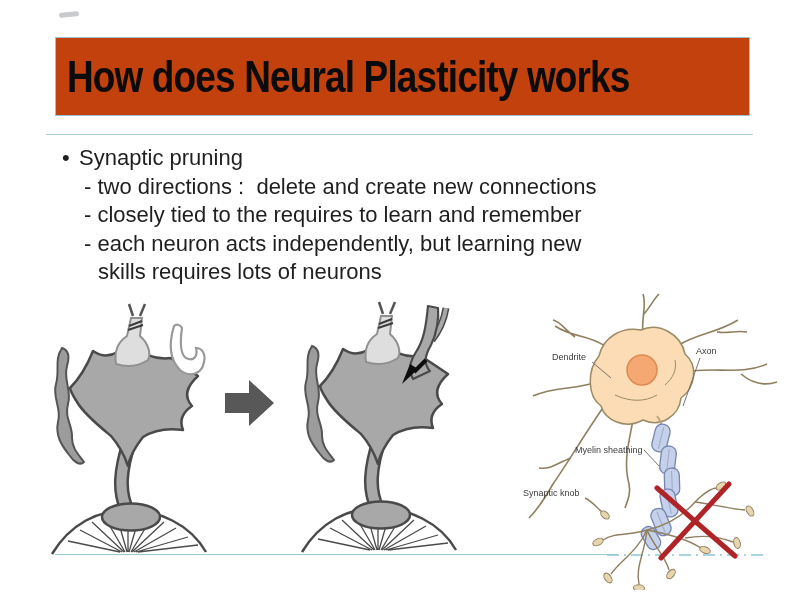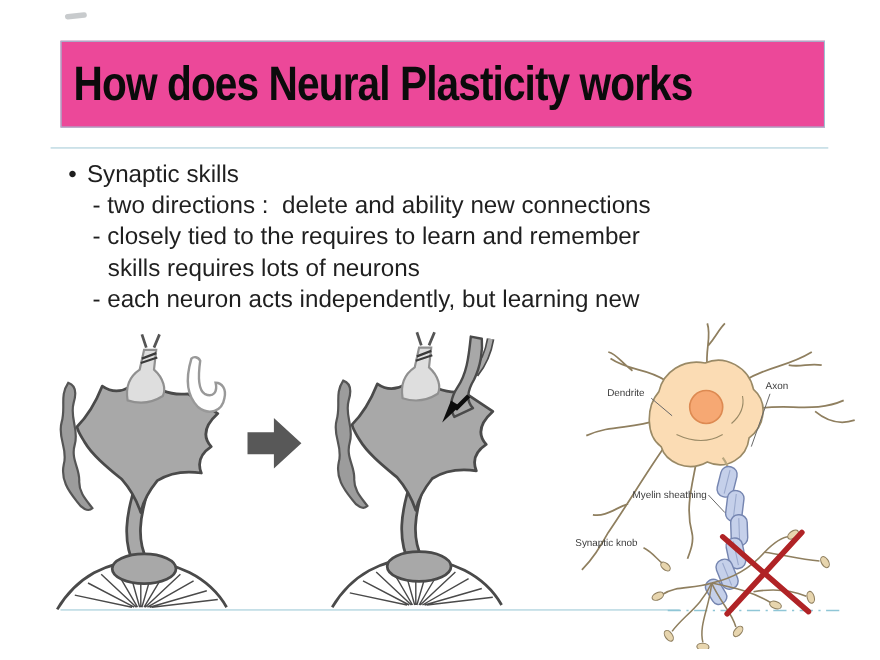--- a/index.html
+++ b/index.html
@@ -7,21 +7,21 @@
     width:800px;height:600px;background:#ffffff;overflow:hidden;position:relative;
     font-family:"Liberation Sans", sans-serif;color:#1f1f1f;
   }
   .slide{position:absolute;inset:0;background:#fff;}
   .smudge{
     position:absolute;left:59px;top:12px;width:20px;height:5px;
     background:#9aa0a4;opacity:.55;border-radius:3px;transform:rotate(-6deg);
   }
   .title-box{
     position:absolute;left:55px;top:37px;width:695px;height:79px;
-    background:#ec4899;border:1.5px solid #9cc2d2;box-sizing:border-box;
+    background:#c2410c;border:1.5px solid #9cc2d2;box-sizing:border-box;
     display:flex;align-items:center;
   }
   .title{
     margin:0;padding-left:13px;font-size:44px;font-weight:bold;color:#0b0b0b;
     letter-spacing:-1px;white-space:nowrap;transform:scaleX(.84);transform-origin:left center;
   }
   .title-divider{
     position:absolute;left:46px;top:134px;width:707px;height:0;
     border-top:1.5px solid #a9ced9;
   }
@@ -43,25 +43,25 @@
 
   <div class="smudge"></div>
 
   <div class="title-box">
     <h1 class="title">How does Neural Plasticity works</h1>
   </div>
 
   <div class="title-divider"></div>
 
   <div class="body-text">
-    <div class="bullet-line"><span class="marker">•</span><span>Synaptic skills</span></div>
-    <div class="sub">- two directions :  delete and ability new connections</div>
+    <div class="bullet-line"><span class="marker">•</span><span>Synaptic pruning</span></div>
+    <div class="sub">- two directions :  delete and create new connections</div>
     <div class="sub">- closely tied to the requires to learn and remember</div>
+    <div class="sub">- each neuron acts independently, but learning new</div>
     <div class="sub cont">skills requires lots of neurons</div>
-    <div class="sub">- each neuron acts independently, but learning new</div>
   </div>
 
   <svg class="fig" style="left:32px;top:300px" width="205" height="258" viewBox="0 0 205 258">
     <defs>
       <g id="syn-base">
 
         <g>
           <path d="M 20,254 C 38,224 66,210 96,210 C 126,210 158,224 174,252" fill="#ffffff" stroke="#4a4a4a" stroke-width="2.5"></path>
           <path d="M88,252 L36,241 M90,252 L48,230 M92,252 L60,222 M93,252 L72,216 M95,252 L84,213 M96,252 L96,212 M97,252 L108,214 M99,252 L120,217 M100,252 L132,222 M102,252 L144,228 M104,252 L156,237 M106,252 L166,245" stroke="#4a4a4a" stroke-width="1.3"></path>
         </g>

